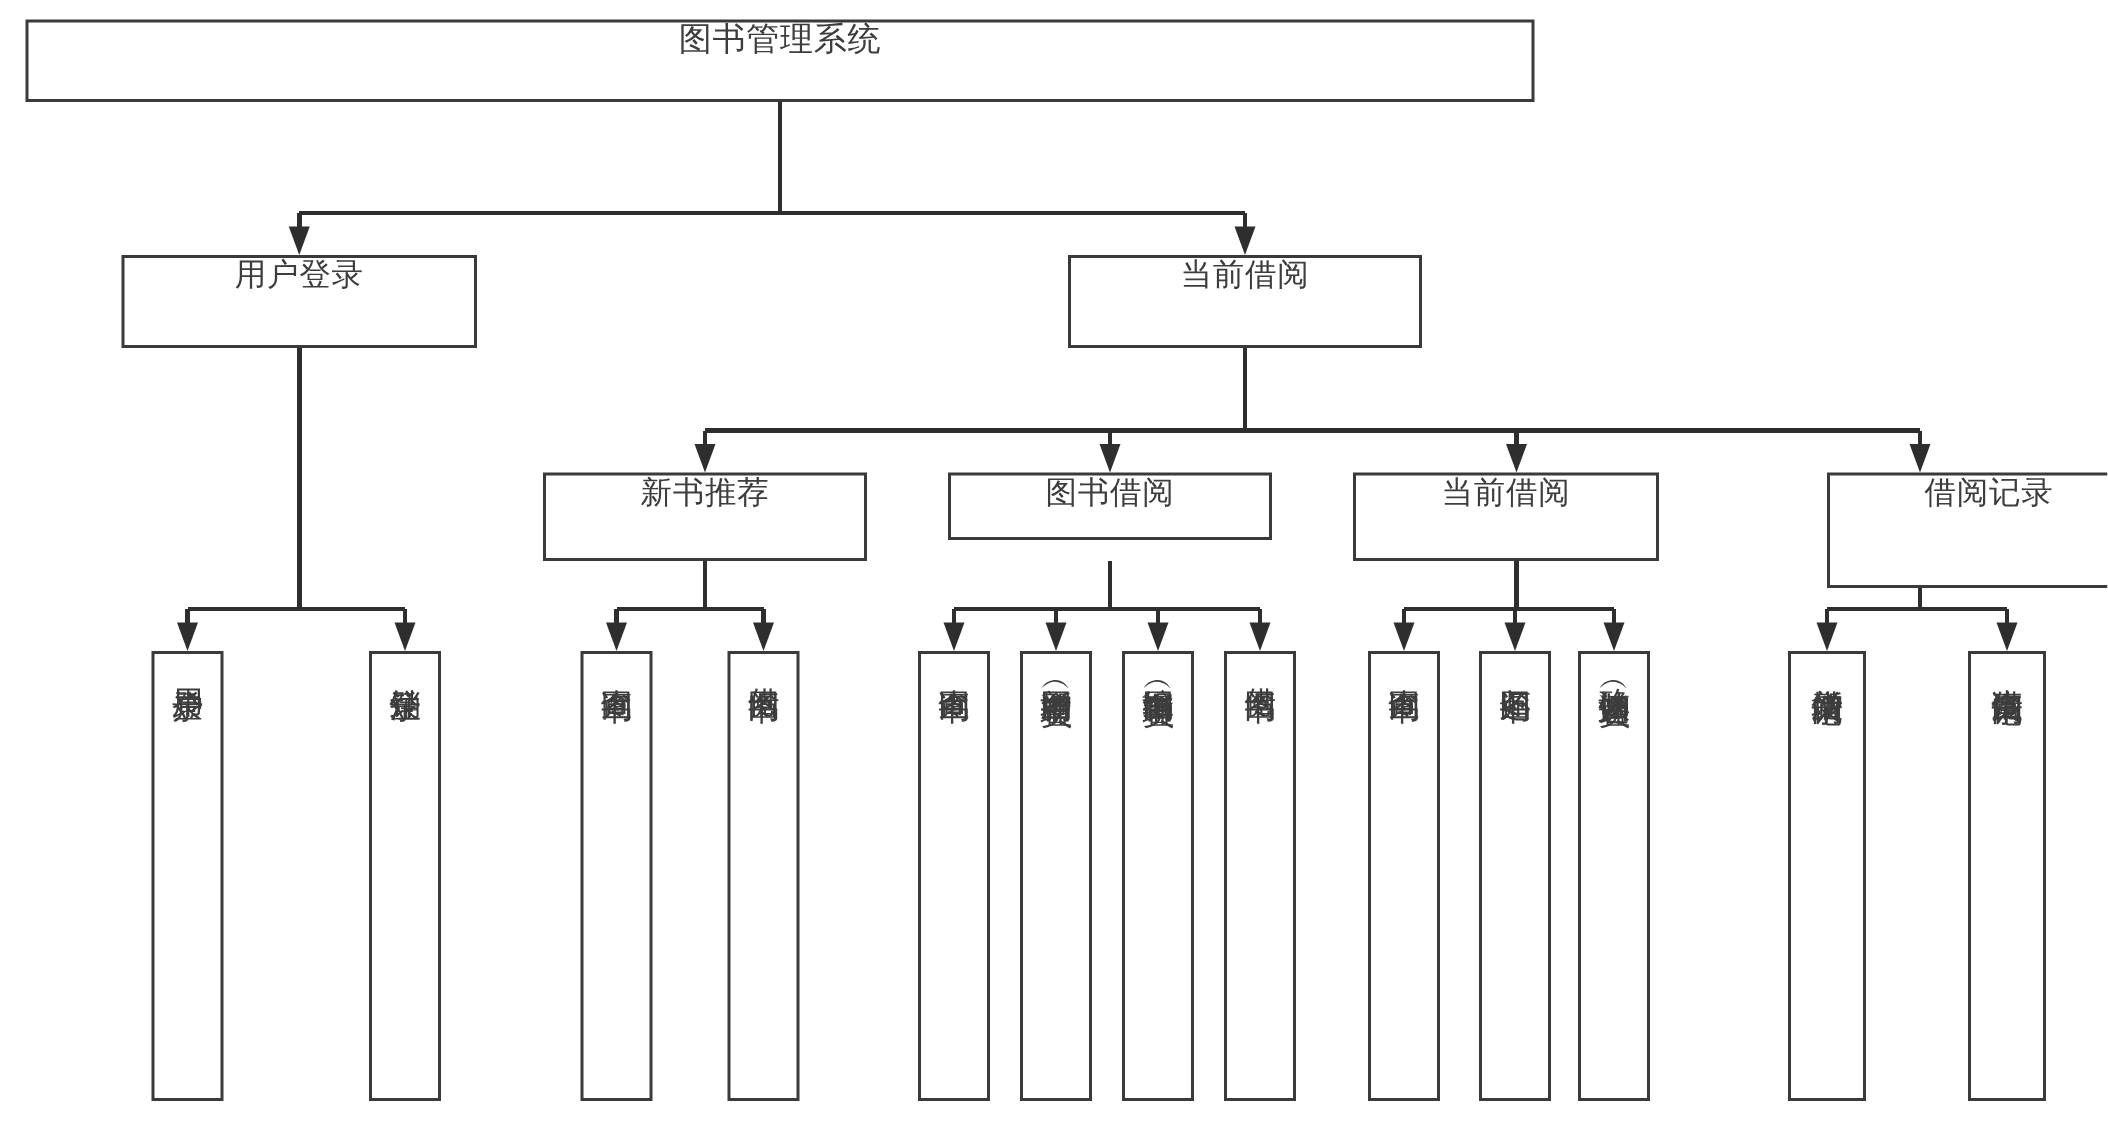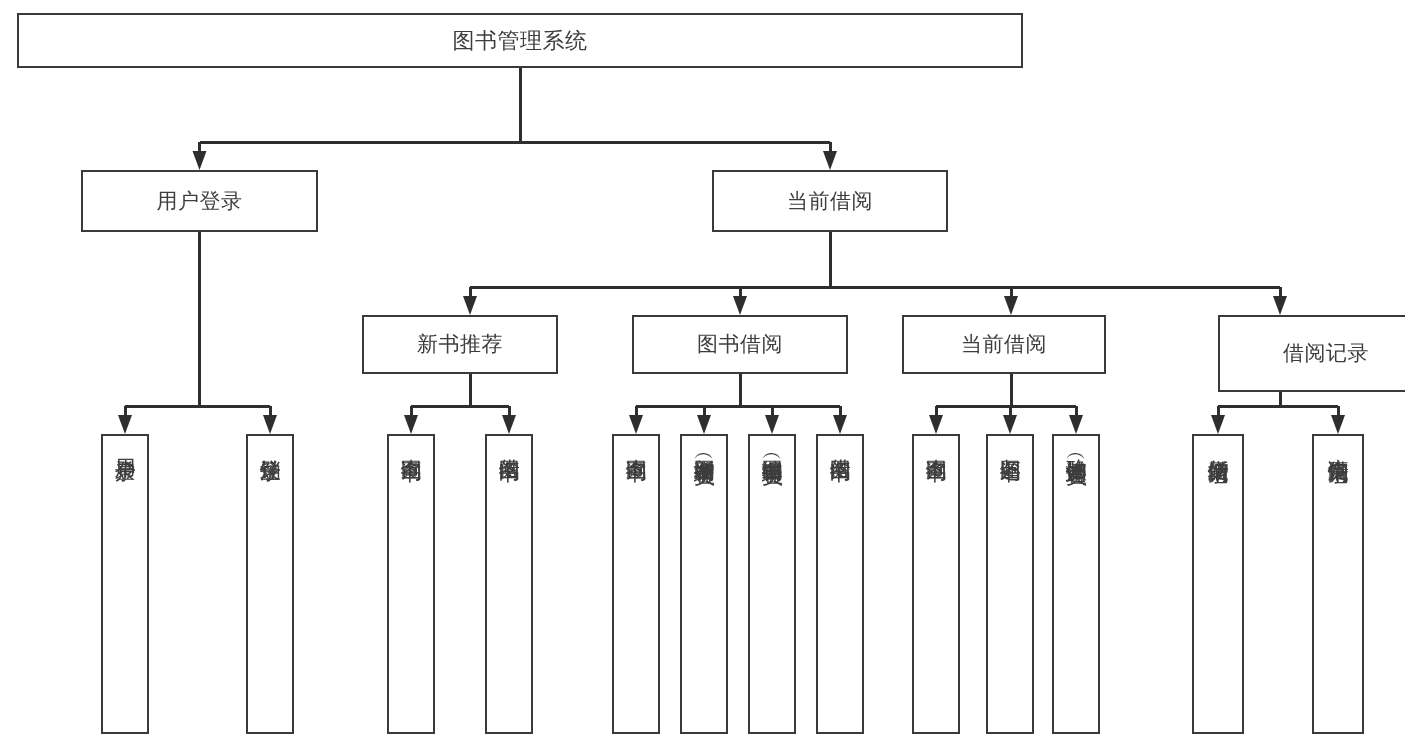--- a/index.html
+++ b/index.html
@@ -25,21 +25,20 @@
     width: 1405px;
     height: 747px;
     pointer-events: none;
   }
   .node {
     position: absolute;
     box-sizing: border-box;
     background: #ffffff;
     border: 2px solid #3a3a3a;
     display: flex;
-    align-items: center;
     justify-content: center;
     color: #3d3d3d;
   }
   .node .label {
     display: block;
     text-align: center;
     line-height: 1.05;
     letter-spacing: 0.5px;
   }
   
@@ -136,24 +135,24 @@
   <div id="node-layer">
       <div class="node horiz root" style="left: 17px; top: 13px; width: 1006px; height: 55px;">
         <span class="label">图书管理系统</span>
       </div>
       <div class="node horiz" style="left: 81px; top: 170px; width: 237px; height: 62px;">
         <span class="label">用户登录</span>
       </div>
       <div class="node horiz" style="left: 712px; top: 170px; width: 236px; height: 62px;">
         <span class="label">当前借阅</span>
       </div>
-      <div class="node horiz" style="left: 362px; top: 315px; width: 196px; height: 59px;">
+      <div class="node horiz" style="left: 362px; top: 315px; width: 216px; height: 59px;">
         <span class="label">新书推荐</span>
       </div>
-      <div class="node horiz" style="left: 632px; top: 315px; width: 216px; height: 59px;">
+      <div class="node horiz" style="left: 632px; top: 315px; width: 216px; height: 45px;">
         <span class="label">图书借阅</span>
       </div>
       <div class="node horiz" style="left: 902px; top: 315px; width: 204px; height: 59px;">
         <span class="label">当前借阅</span>
       </div>
       <div class="node horiz" style="left: 1218px; top: 315px; width: 216px; height: 77px;">
         <span class="label">借阅记录</span>
       </div>
       <div class="node vert" style="left: 101px; top: 434px; width: 48px; height: 300px;">
         <span class="label">用户登录</span>

